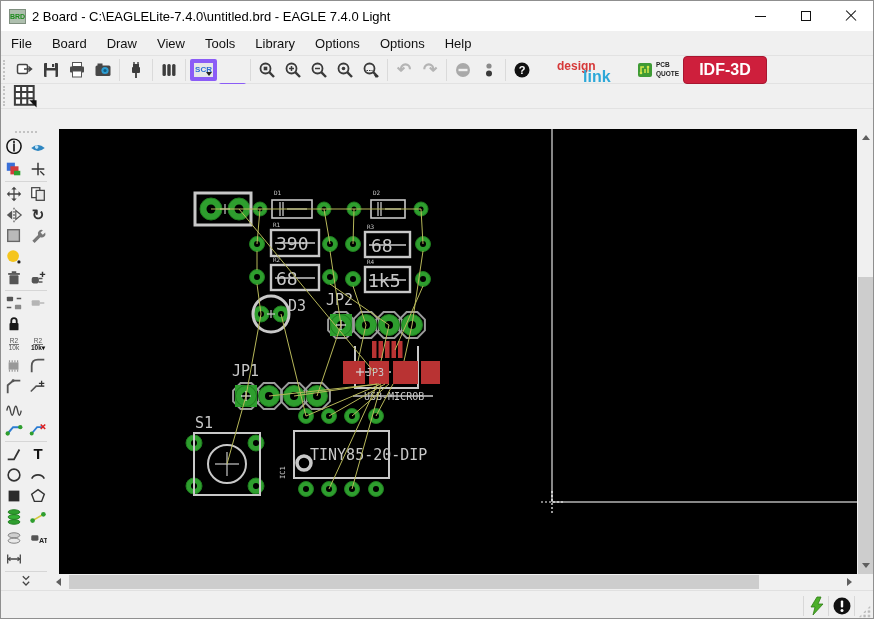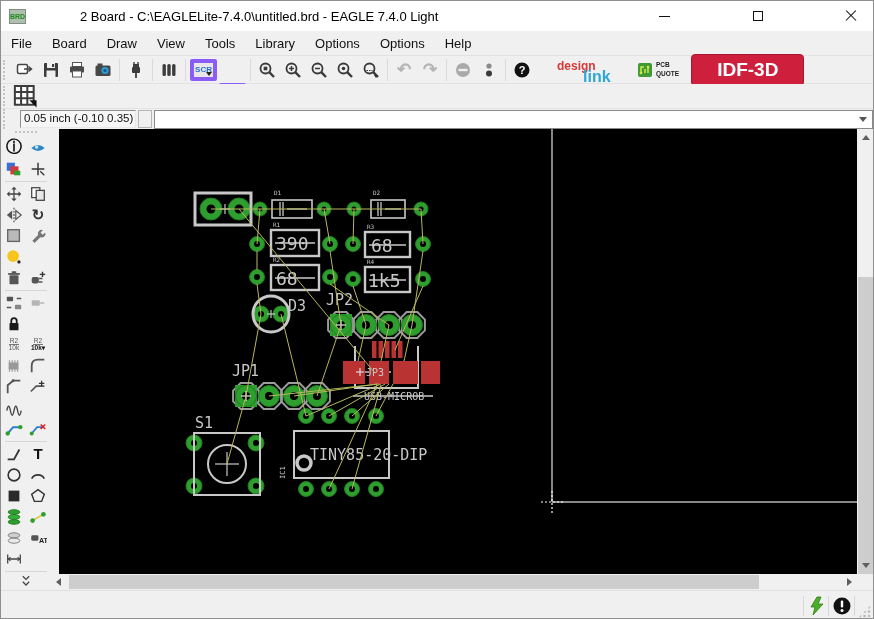--- a/index.html
+++ b/index.html
@@ -1,20 +1,20 @@
 <!DOCTYPE html>
 <html><head>
 <meta charset="utf-8">
 <style>
   html,body{margin:0;padding:0;background:#444;}
   *{box-sizing:border-box;font-family:"Liberation Sans",sans-serif;}
   #win{position:relative;width:874px;height:619px;background:#f0f0f0;border:1px solid #8f8f8f;overflow:hidden;}
 
   
-  #titlebar{position:absolute;left:0;top:0;width:100%;height:30px;background:#fff;display:flex;align-items:center;gap:48px;}
+  #titlebar{position:absolute;left:0;top:0;width:100%;height:30px;background:#fff;display:flex;align-items:center;}
   #appicon{width:17px;height:15px;margin:0 6px 0 8px;background:#aebfae;border:1px solid #7f8f7f;
     color:#1c8a1c;font-size:7px;font-weight:bold;display:flex;align-items:center;justify-content:center;}
   #title{font-size:13px;color:#000;flex:1;white-space:nowrap;overflow:hidden;}
   .wbtn{width:45px;height:29px;display:flex;align-items:center;justify-content:center;}
   .glyph-min{width:11px;height:1px;background:#111;}
   .glyph-max{width:10px;height:10px;border:1px solid #111;}
   .glyph-close{position:relative;width:12px;height:12px;}
   .glyph-close i{position:absolute;left:-1px;top:5px;width:14px;height:1.4px;background:#111;}
   .glyph-close i:first-child{transform:rotate(45deg);}
   .glyph-close i:last-child{transform:rotate(-45deg);}
@@ -33,22 +33,22 @@
     font-size:8px;font-weight:bold;display:flex;align-items:center;justify-content:center;position:relative;margin:0 1px;}
   .txtbtn .dd{position:absolute;right:1px;bottom:1px;width:0;height:0;border-left:3px solid transparent;border-right:3px solid transparent;border-top:4px solid #222;}
   .scr{color:#2b6fd4;}
   .ulp{color:#cc8400;margin-top:48px;}
   .gchar{font-size:17px;color:#b4b4b4;font-weight:bold;line-height:1;}
   #designlink{margin-left:22px;position:relative;width:58px;height:24px;}
   #designlink .dl-design{position:absolute;left:0;top:1px;color:#d63838;font-size:12px;font-weight:bold;}
   #designlink .dl-link{position:absolute;left:26px;top:10px;color:#2da8d8;font-size:16px;font-weight:bold;border-bottom:2px solid #3b82f6;}
   #pcbquote{margin-left:22px;display:flex;align-items:center;gap:3px;}
   #pcbquote .pq-text{font-size:6.5px;font-weight:bold;color:#222;line-height:1.25;}
-  #idf3d{margin-left:12px;background:#ce1f3c;color:#fff;font-size:19px;font-weight:bold;
-    padding:4px 25px;border-radius:4px;border:1px solid #a81630;}
+  #idf3d{margin-left:4px;background:#ce1f3c;color:#fff;font-size:16px;font-weight:bold;
+    padding:4px 15px;border-radius:4px;border:1px solid #a81630;}
 
   
   #gridrow{position:absolute;left:0;top:83px;width:100%;height:25px;background:#f0f0f0;display:flex;align-items:center;border-bottom:1px solid #e2e2e2;}
   #gridbtn{width:26px;height:22px;display:flex;align-items:center;justify-content:center;}
 
   
   #cmdrow{position:absolute;left:0;top:108px;width:100%;height:20px;background:#f0f0f0;display:flex;align-items:center;}
   #coordbox{margin-left:8px;width:116px;height:18px;background:#f6f6f6;border:1px solid #8e8e8e;
     border-right-color:#e8e8e8;border-bottom-color:#e8e8e8;font-size:11.5px;color:#111;padding:1px 3px;white-space:nowrap;}
   #coordbtn{width:14px;height:18px;background:#f0f0f0;border:1px solid #b5b5b5;margin-left:2px;}
@@ -268,29 +268,20 @@
   <div id="gridrow">
     <div class="grip"></div>
     <div id="gridbtn">
       <svg viewBox="0 0 18 18">
           <path d="M2,2h13v13H2z M2,6.3h13 M2,10.6h13 M6.3,2v13 M10.6,2v13" stroke="#3d3d3d" stroke-width="1.4" fill="#fff"></path>
           <path d="M12,12h5v5z" fill="#111"></path>
         </svg>
     </div>
   </div>
 
-  <div id="cmdrow">
-    <div class="grip"></div>
-    <div id="coordbox">0.05 inch (-0.10 0.35)</div>
-    <div id="coordbtn"></div>
-    <div id="cmdcombo">
-      <input id="cmdinput" value="" style="">
-      <div id="cmdarrow"></div>
-    </div>
-  </div>
 
   <div id="palette">
     <div class="pgrip"></div>
   <div class="prow">
         <div class="pbtn" style="color: rgb(17, 17, 17); font-size: 16px; font-weight: bold;">ⓘ</div>
         <div class="pbtn">
           <svg viewBox="0 0 20 20">
             <path d="M2.5,10Q10,3.5 17.5,10Q10,16.5 2.5,10Z" fill="#2e86c1"></path>
             <circle cx="8.5" cy="9" r="2" fill="#bfe3f7"></circle>
           </svg>

